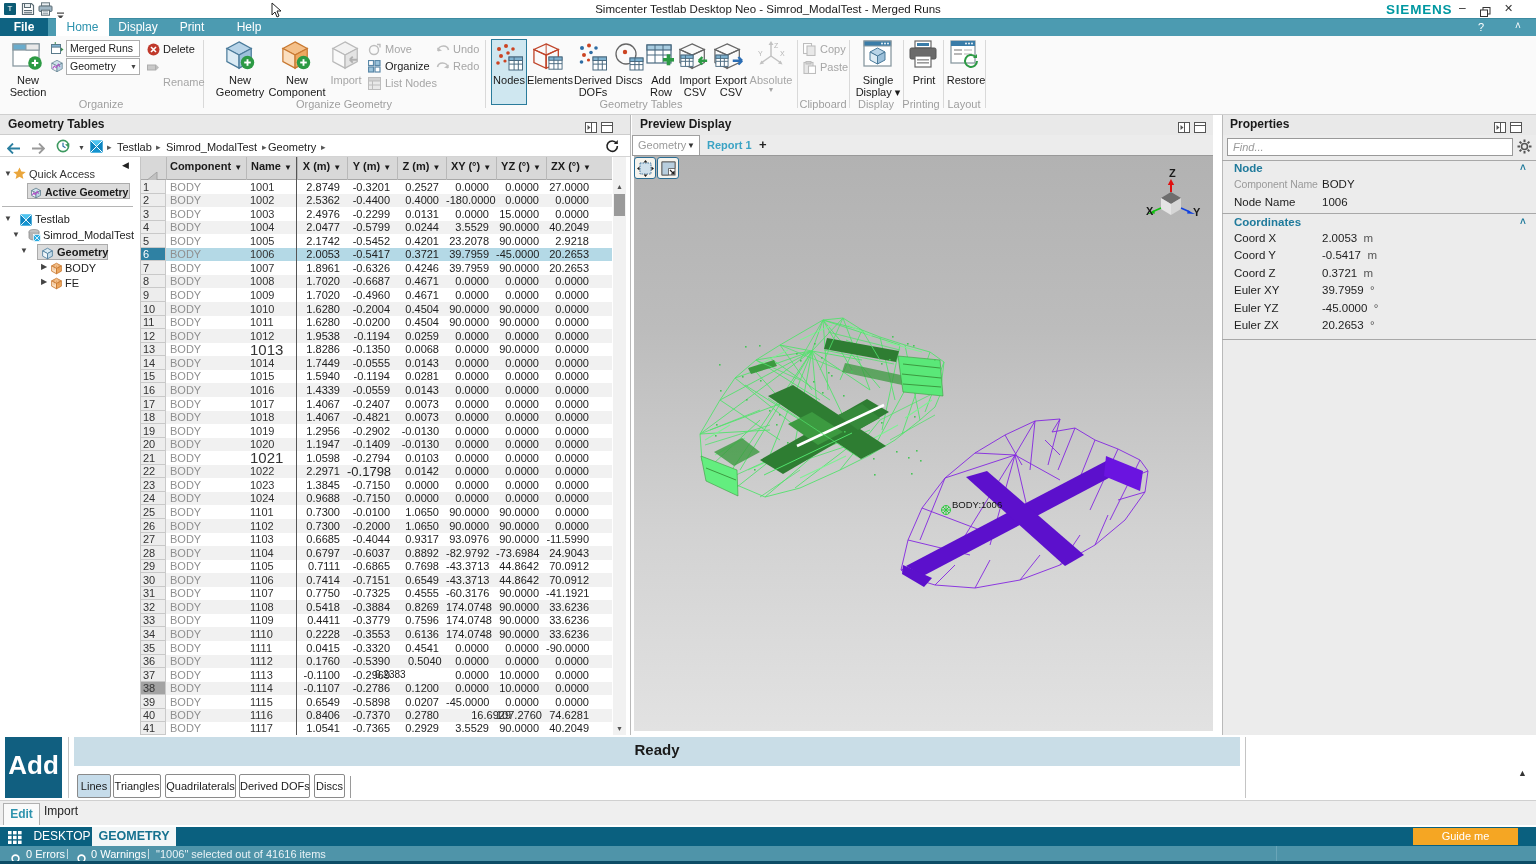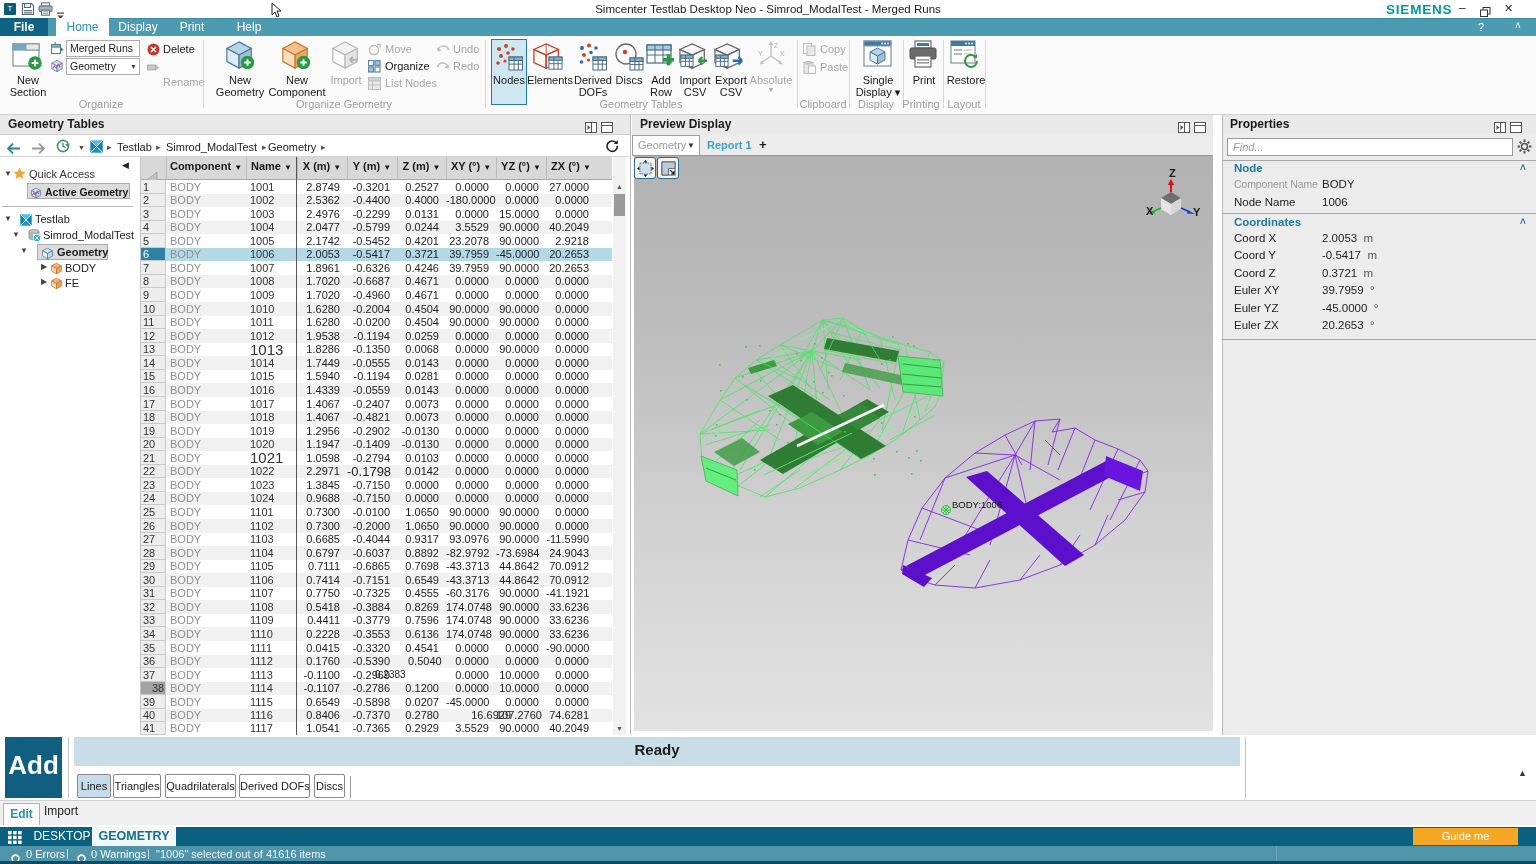--- a/index.html
+++ b/index.html
@@ -805,21 +805,21 @@
 <div class="ab" style="left:141px;top:668px;width:25px;height:14px;background:#ededed;border-bottom:1px solid #c9c9c9;border-right:1px solid #c9c9c9;box-sizing:border-box;font-size:11px;color:#333;line-height:14px;padding-left:2px;">37</div>
 <div class="ab" style="left:166px;top:668px;width:446px;height:14px;background:#ffffff;"></div>
 <div class="ab" style="left:170px;top:668px;width:76px;height:14px;font-size:11px;color:#8f8f8f;line-height:14px;">BODY</div>
 <div class="ab" style="left:250px;top:668px;width:47px;height:14px;font-size:11px;color:#333;line-height:14px;">1113</div>
 <div class="ab" style="left:297px;top:668px;width:43px;height:14px;font-size:11px;color:#222;line-height:14px;text-align:right;">-0.1100</div>
 <div class="ab" style="left:347px;top:668px;width:43px;height:14px;font-size:11px;color:#222;line-height:14px;text-align:right;">-0.2969</div>
 <div class="ab" style="left:375px;top:668px;width:42px;height:14px;font-size:10px;color:#222;line-height:14px;text-align:left;">0.2383</div>
 <div class="ab" style="left:446px;top:668px;width:43px;height:14px;font-size:11px;color:#222;line-height:14px;text-align:right;">0.0000</div>
 <div class="ab" style="left:496px;top:668px;width:43px;height:14px;font-size:11px;color:#222;line-height:14px;text-align:right;">10.0000</div>
 <div class="ab" style="left:546px;top:668px;width:43px;height:14px;font-size:11px;color:#222;line-height:14px;text-align:right;">0.0000</div>
-<div class="ab" style="left:141px;top:682px;width:25px;height:13px;background:#a3a3a3;border-bottom:1px solid #c9c9c9;border-right:1px solid #c9c9c9;box-sizing:border-box;font-size:11px;color:#333;line-height:13px;padding-left:10px;text-align:center;">38</div>
+<div class="ab" style="left:141px;top:682px;width:25px;height:13px;background:#a3a3a3;border-bottom:1px solid #c9c9c9;border-right:1px solid #c9c9c9;box-sizing:border-box;font-size:11px;color:#333;line-height:13px;padding-left:2px;">38</div>
 <div class="ab" style="left:166px;top:682px;width:446px;height:13px;background:#f1f1f1;"></div>
 <div class="ab" style="left:170px;top:682px;width:76px;height:13px;font-size:11px;color:#8f8f8f;line-height:13px;">BODY</div>
 <div class="ab" style="left:250px;top:682px;width:47px;height:13px;font-size:11px;color:#333;line-height:13px;">1114</div>
 <div class="ab" style="left:297px;top:682px;width:43px;height:13px;font-size:11px;color:#222;line-height:13px;text-align:right;">-0.1107</div>
 <div class="ab" style="left:347px;top:682px;width:43px;height:13px;font-size:11px;color:#222;line-height:13px;text-align:right;">-0.2786</div>
 <div class="ab" style="left:397px;top:682px;width:42px;height:13px;font-size:11px;color:#222;line-height:13px;text-align:right;">0.1200</div>
 <div class="ab" style="left:446px;top:682px;width:43px;height:13px;font-size:11px;color:#222;line-height:13px;text-align:right;">0.0000</div>
 <div class="ab" style="left:496px;top:682px;width:43px;height:13px;font-size:11px;color:#222;line-height:13px;text-align:right;">10.0000</div>
 <div class="ab" style="left:546px;top:682px;width:43px;height:13px;font-size:11px;color:#222;line-height:13px;text-align:right;">0.0000</div>
 <div class="ab" style="left:141px;top:695px;width:25px;height:14px;background:#ededed;border-bottom:1px solid #c9c9c9;border-right:1px solid #c9c9c9;box-sizing:border-box;font-size:11px;color:#333;line-height:14px;padding-left:2px;">39</div>

